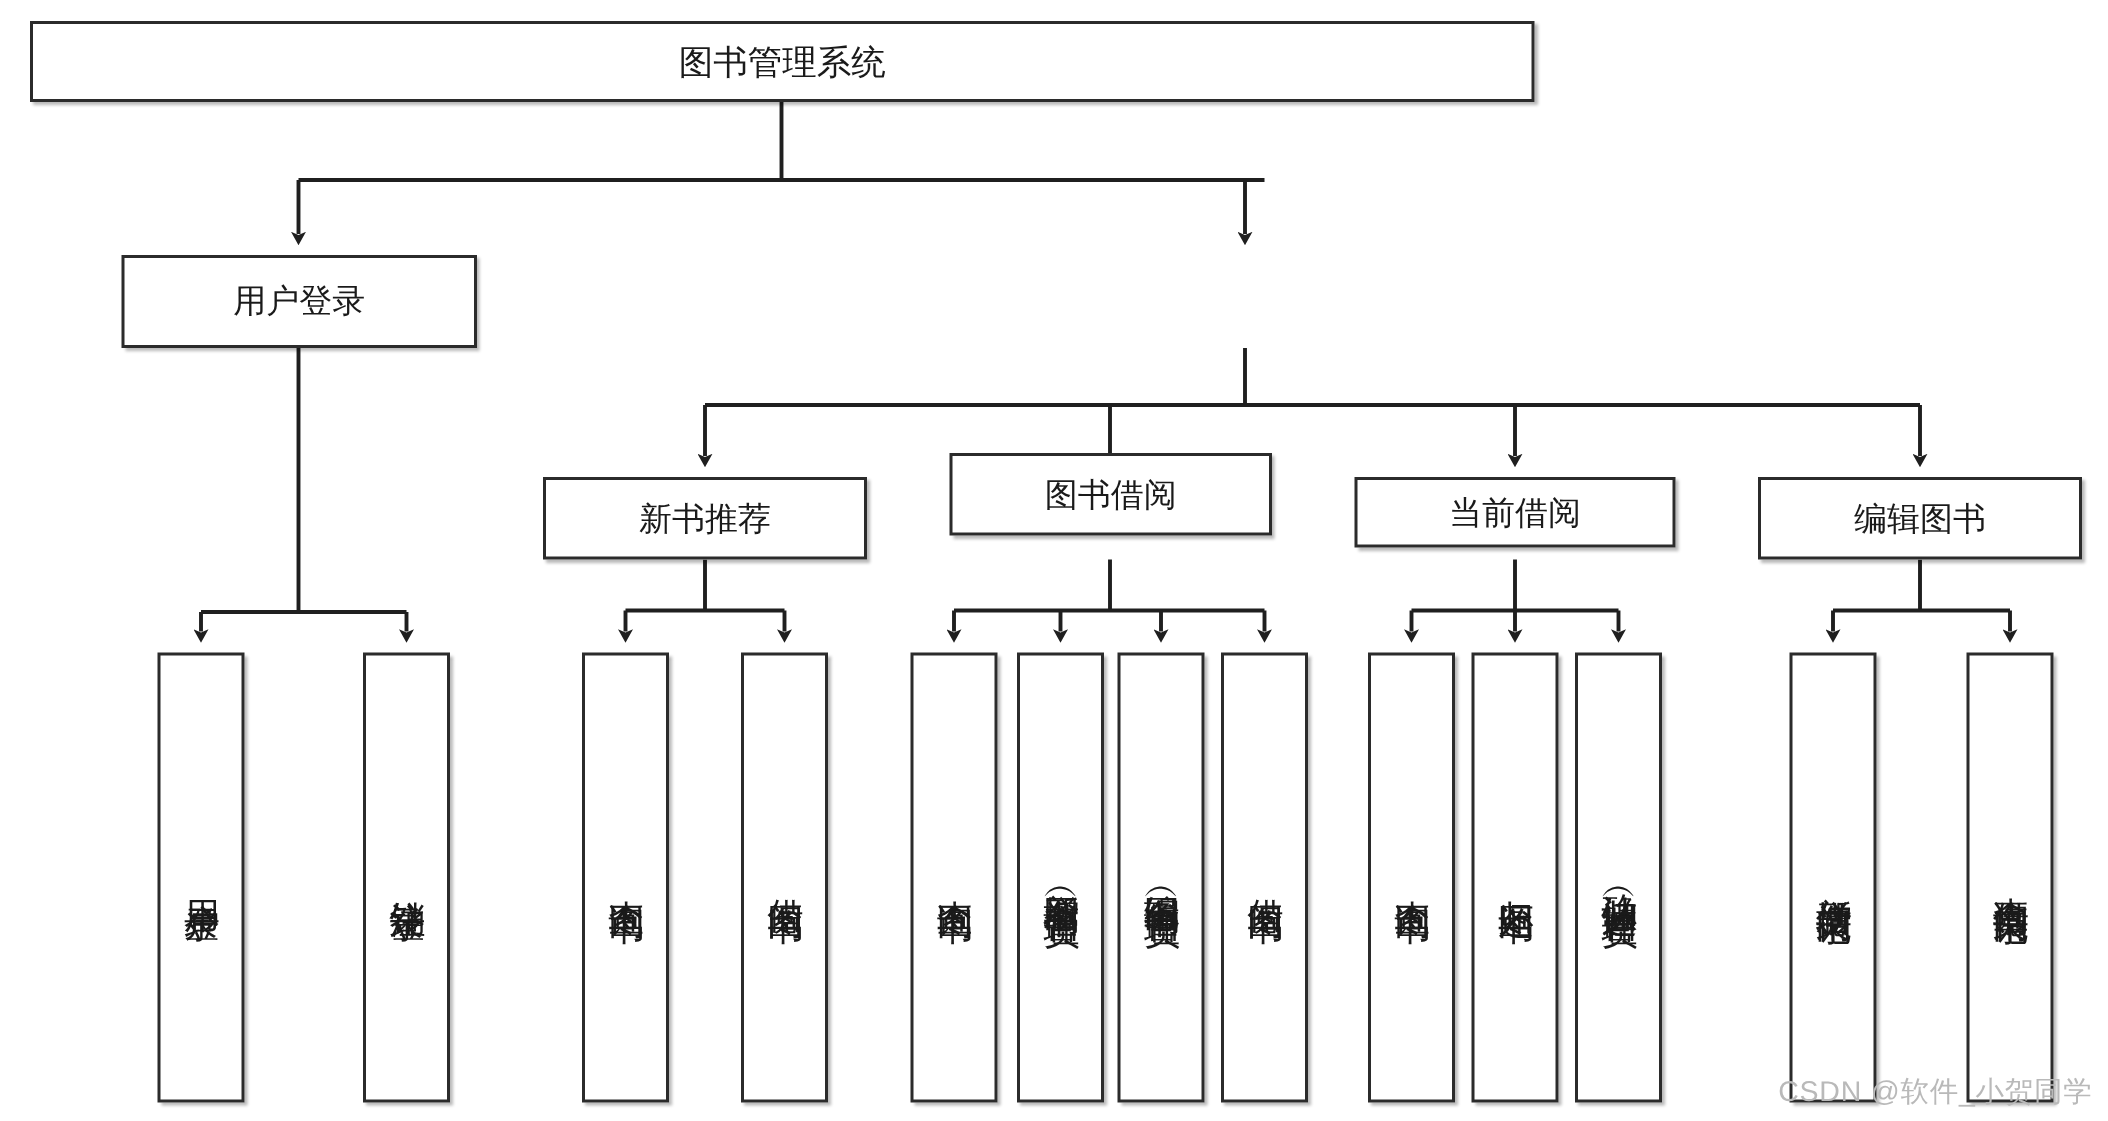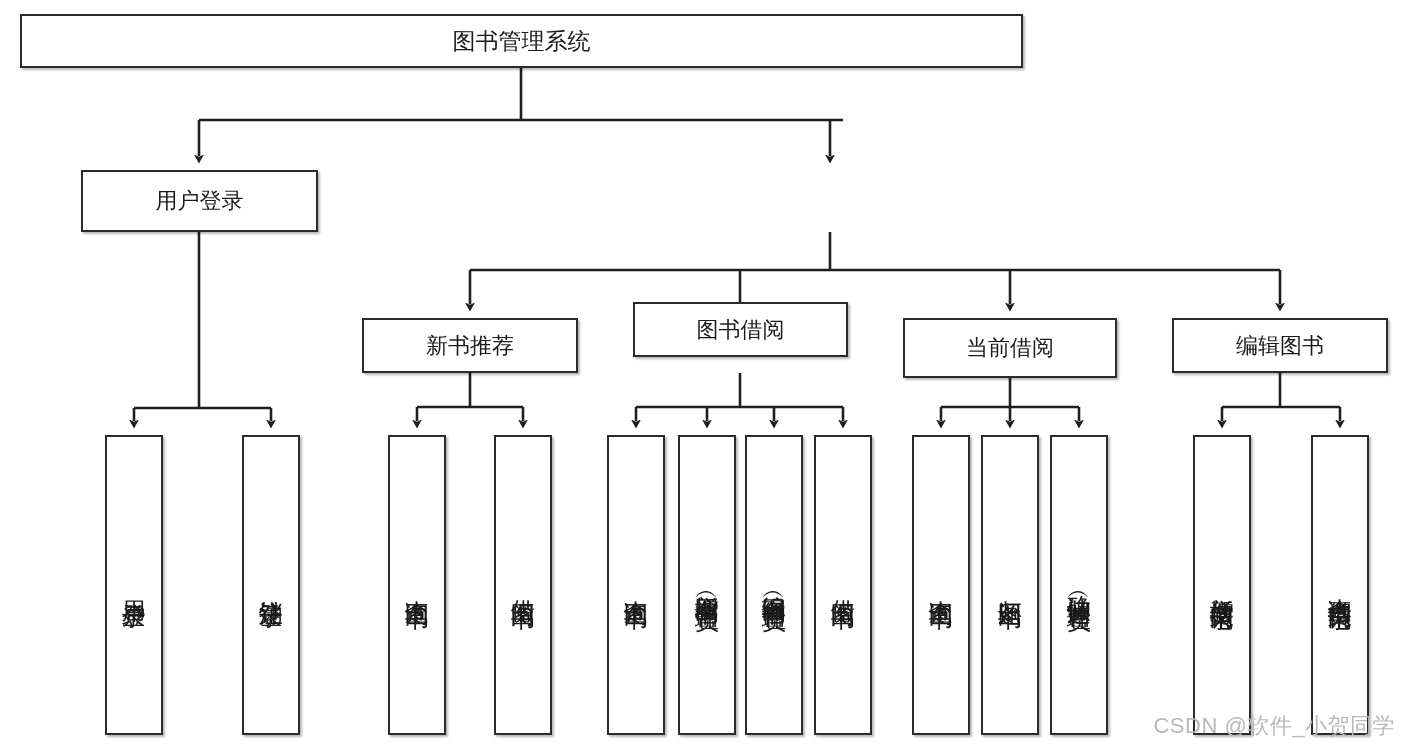--- a/index.html
+++ b/index.html
@@ -38,21 +38,21 @@
     text-orientation:upright;
     font-size:24px;
     line-height:1.06;
     letter-spacing:2px;
     white-space:nowrap;
     display:block;
   }
   .watermark{
     position:absolute;
     right:10px;bottom:6px;
-    font-size:22px;
+    font-size:19px;
     color:#b9b9b9;
     letter-spacing:0.5px;
     white-space:nowrap;
     pointer-events:none;
   }
 </style>
 </head>
 <body>
 
 <div id="diagram-root">
@@ -114,21 +114,21 @@
   <div class="node-box level-2" style="left:81px;top:170px;width:237px;height:62px;">
     <span>用户登录</span>
   </div>
 
   <div class="node-box level-3" style="left:362px;top:318px;width:216px;height:55px;font-family:Liberation Serif, serif;">
     <span>新书推荐</span>
   </div>
   <div class="node-box level-3" style="left:633px;top:302px;width:215px;height:55px;">
     <span>图书借阅</span>
   </div>
-  <div class="node-box level-3" style="left:903px;top:318px;width:214px;height:60px;">
+  <div class="node-box level-3" style="left:903px;top:318px;width:214px;height:47px;">
     <span>当前借阅</span>
   </div>
   <div class="node-box level-3" style="left:1172px;top:318px;width:216px;height:55px;">
     <span>编辑图书</span>
   </div>
 
   <div class="leaf-box" style="left:105px;top:435px;width:58px;height:300px;">
     <span class="leaf-label">用户登录</span>
   </div>
   <div class="leaf-box" style="left:242px;top:435px;width:58px;height:300px;">

